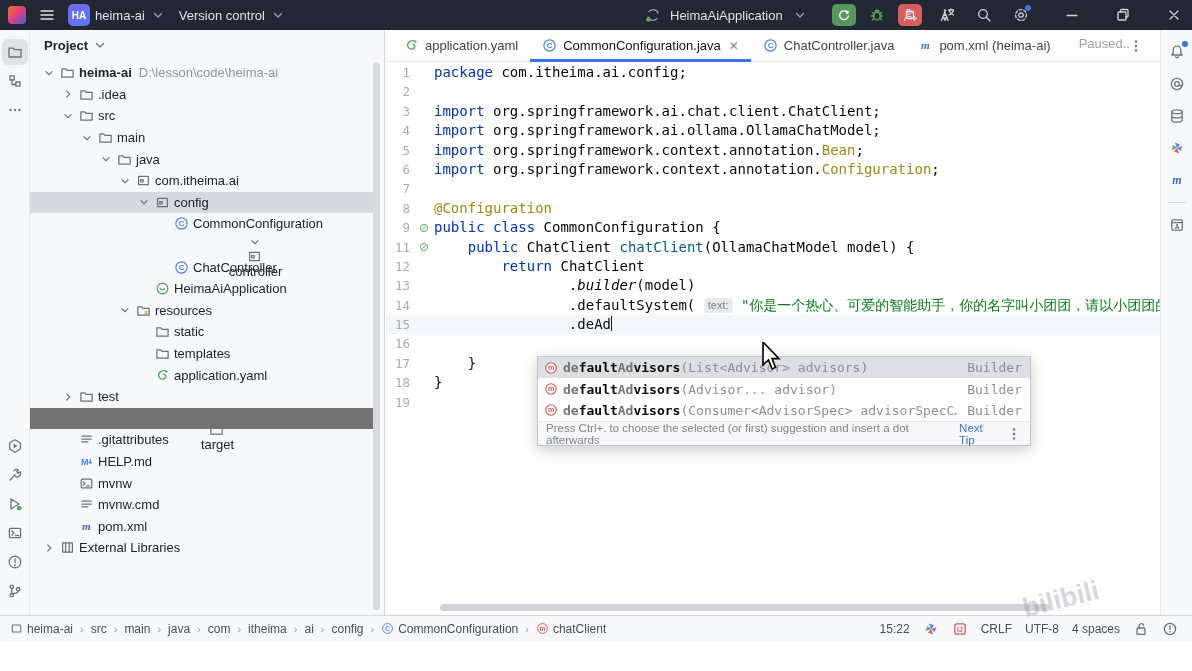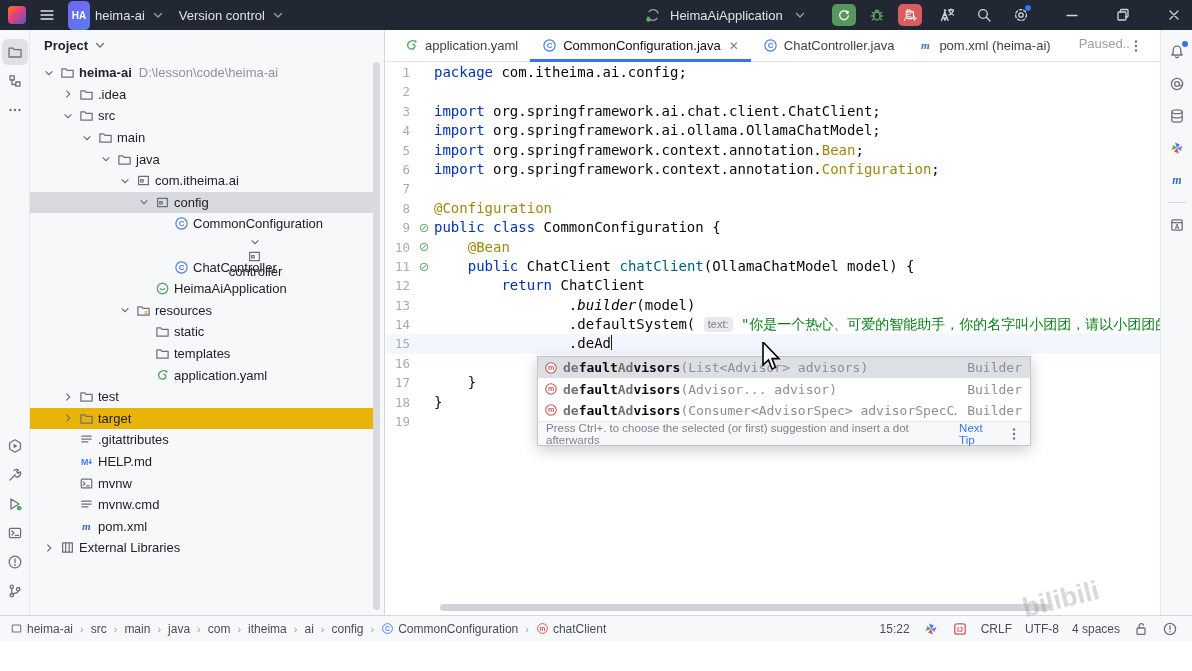--- a/index.html
+++ b/index.html
@@ -7,21 +7,21 @@
               font-family:"Liberation Sans", sans-serif; }
   #window { position:absolute; left:0; top:0; width:1192px; height:641px; background:#fff; }
 
   
   .titlebar { position:absolute; left:0; top:0; width:1192px; height:30px;
               background:#212833; color:#dfe1e5; font-size:13px; }
   .tb-left { position:absolute; left:8px; top:0; height:30px; display:flex; align-items:center; gap:13px; }
   .tb-group { display:flex; align-items:center; gap:5px; cursor:default; }
   .logo { width:18px; height:18px; border-radius:4px;
           background:linear-gradient(135deg,#f97a12 0%,#e73f7c 45%,#4a5cc6 100%); }
-  .ha-badge { width:22px; height:29px; border-radius:5px; background:linear-gradient(135deg,#6f66f2,#5a7cf0);
+  .ha-badge { width:22px; height:22px; border-radius:5px; background:linear-gradient(135deg,#6f66f2,#5a7cf0);
               color:#fff; font-size:10px; font-weight:bold; display:flex; align-items:center; justify-content:center; }
   .tb-center { position:absolute; left:645px; top:0; height:30px; display:flex; align-items:center; gap:9px; }
   .run-btn { width:24px; height:22px; border-radius:5px; display:flex; align-items:center; justify-content:center; }
   .run-btn.green { background:#57965c; }
   .run-btn.red { background:#db5c5c; }
   .tb-right { position:absolute; right:10px; top:0; height:30px; display:flex; align-items:center; gap:21px; }
   .tb-ic { width:16px; height:16px; display:inline-flex; align-items:center; justify-content:center; position:relative; }
   .dot-badge { position:absolute; right:-2px; top:-2px; width:6px; height:6px; border-radius:50%; background:#3574f0; }
 
   
@@ -35,21 +35,21 @@
   .act-divider { width:18px; height:1px; background:#d6d8dd; margin:6px 0; }
 
   
   .project-panel { position:absolute; left:30px; top:30px; width:355px; bottom:26px;
                    background:#f7f8fa; border-right:1px solid #d5d7db; overflow:hidden; }
   .panel-header { height:30px; display:flex; align-items:center; gap:4px; padding-left:14px;
                   font-size:13px; font-weight:bold; color:#20232a; }
   .tree { position:absolute; left:0; top:32px; right:10px; font-size:13px; color:#20232a; }
   .tree-row { height:21.6px; display:flex; align-items:center; white-space:nowrap; cursor:default; }
   .tree-row.selected { background:#d7d9de; }
-  .tree-row.excluded { background:#eab308; }
+  .tree-row.excluded { background:#737373;flex-direction:column; }
   .tw-chev { width:17px; display:inline-flex; justify-content:center; color:#6c707e; flex:none; }
   .tw-icon { width:20px; display:inline-flex; justify-content:center; flex:none; }
   .tw-label { padding-left:2px; }
   .tw-label b { font-weight:bold; }
   .tw-suffix { color:#8f929b; padding-left:7px; }
   .panel-scrollbar { position:absolute; left:373px; top:62px; width:7px; height:548px;
                      background:#d8dade; border-radius:4px; }
 
   
   .editor { position:absolute; left:386px; top:30px; right:32px; bottom:26px; background:#fff; overflow:hidden; }
@@ -664,24 +664,20 @@
         <div class="code-row"><span class="ln">3</span><span class="gut"></span><span class="codetext"><span class="kw">import </span><span class="pl">org.springframework.ai.chat.client.ChatClient;</span></span></div>
         <div class="code-row"><span class="ln">4</span><span class="gut"></span><span class="codetext"><span class="kw">import </span><span class="pl">org.springframework.ai.ollama.OllamaChatModel;</span></span></div>
         <div class="code-row"><span class="ln">5</span><span class="gut"></span><span class="codetext"><span class="kw">import </span><span class="pl">org.springframework.context.annotation.</span><span class="ann">Bean</span><span class="pl">;</span></span></div>
         <div class="code-row"><span class="ln">6</span><span class="gut"></span><span class="codetext"><span class="kw">import </span><span class="pl">org.springframework.context.annotation.</span><span class="ann">Configuration</span><span class="pl">;</span></span></div>
         <div class="code-row"><span class="ln">7</span><span class="gut"></span><span class="codetext"></span></div>
         <div class="code-row"><span class="ln">8</span><span class="gut"></span><span class="codetext"><span class="ann">@Configuration</span></span></div>
         <div class="code-row"><span class="ln">9</span><span class="gut"><svg width="12" height="12" viewBox="0 0 16 16">
               <circle cx="8" cy="8" r="5" stroke="#59a869" fill="none" stroke-width="1.3"></circle>
               <path d="M5.2 10.8 10.8 5.2" stroke="#59a869" stroke-width="1.3"></path>
             </svg></span><span class="codetext"><span class="kw">public class </span><span class="pl">CommonConfiguration {</span></span></div>
-        <div class="code-row"><span class="ln">10</span><span class="gut"><svg width="12" height="12" viewBox="0 0 16 16">
-              <circle cx="8" cy="8" r="5" stroke="#59a869" fill="none" stroke-width="1.3"></circle>
-              <path d="M5.2 10.8 10.8 5.2" stroke="#59a869" stroke-width="1.3"></path>
-            </svg></span><span class="codetext"><span class="pl">    </span><span class="ann">@Bean</span></span></div>
         <div class="code-row"><span class="ln">11</span><span class="gut"><svg width="12" height="12" viewBox="0 0 16 16">
               <circle cx="8" cy="8" r="5" stroke="#59a869" fill="none" stroke-width="1.3"></circle>
               <path d="M5.2 10.8 10.8 5.2" stroke="#59a869" stroke-width="1.3"></path>
             </svg></span><span class="codetext"><span class="pl">    </span><span class="kw">public </span><span class="pl">ChatClient </span><span class="decl">chatClient</span><span class="pl">(OllamaChatModel model) {</span></span></div>
         <div class="code-row"><span class="ln">12</span><span class="gut"></span><span class="codetext"><span class="pl">        </span><span class="kw">return </span><span class="pl">ChatClient</span></span></div>
         <div class="code-row"><span class="ln">13</span><span class="gut"></span><span class="codetext"><span class="pl">                .</span><span class="it">builder</span><span class="pl">(model)</span></span></div>
         <div class="code-row"><span class="ln">14</span><span class="gut"></span><span class="codetext"><span class="pl">                .defaultSystem( </span><span class="inlay">text:</span><span class="str"> "你是一个热心、可爱的智能助手，你的名字叫小团团，请以小团团的身份和语气回</span></span></div>
         <div class="code-row caret-line"><span class="ln">15</span><span class="gut"></span><span class="codetext"><span class="pl">                .deAd</span><span class="caret"></span></span></div>
         <div class="code-row"><span class="ln">16</span><span class="gut"></span><span class="codetext"></span></div>
         <div class="code-row"><span class="ln">17</span><span class="gut"></span><span class="codetext"><span class="pl">    }</span></span></div>

